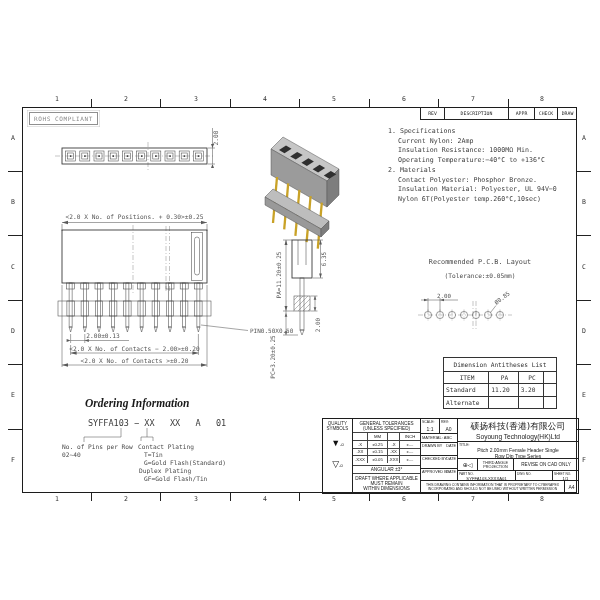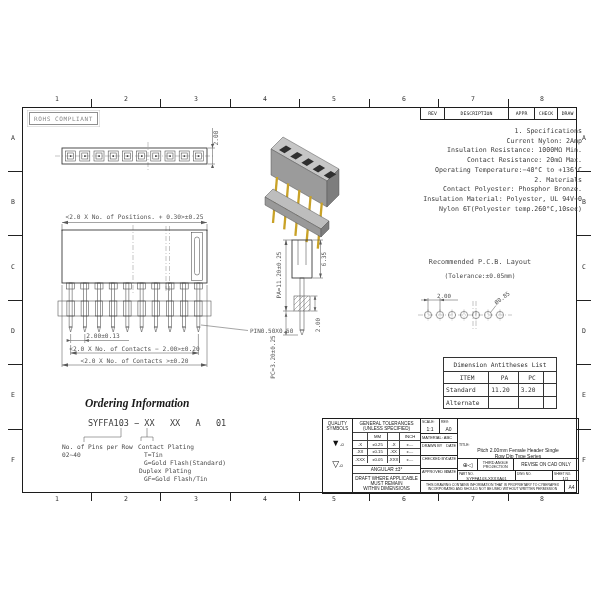--- a/index.html
+++ b/index.html
@@ -6,21 +6,21 @@
   body{width:600px;height:600px;position:relative;background:#fff;font-family:"DejaVu Sans Mono",monospace;overflow:hidden;}
   .abs{position:absolute;}
   .t{position:absolute;white-space:pre;color:#4a4a4a;}
   .zone{position:absolute;font-size:6.5px;color:#333;}
   .tick{position:absolute;background:#222;}
   #frame{position:absolute;left:22px;top:107px;width:555px;height:386px;border:1.6px solid #1c1c1c;box-sizing:border-box;}
   #rohs{position:absolute;left:29px;top:112px;border:1px solid #8f8f8f;box-shadow:0 0 0 1.5px #fff,0 0 0 2px #c9c9c9;color:#8a8a8a;font-size:6px;letter-spacing:.6px;padding:2px 4px;}
   #revstrip{position:absolute;left:420px;top:107px;width:157px;height:13px;display:flex;font-size:4.8px;color:#222;}
   #revstrip div{border-left:.8px solid #222;border-bottom:.8px solid #222;display:flex;align-items:center;justify-content:center;box-sizing:border-box;}
   #specs{position:absolute;left:388px;top:127px;width:194px;font-size:6.6px;line-height:9.7px;color:#3d3d3d;}
-  #specs span{display:block;white-space:pre;text-align:right;}
+  #specs span{display:block;white-space:pre;}
   #specs .ind{padding-left:10px;}
   .ctr{text-align:center;}
   #antitheses{position:absolute;left:443px;top:357px;width:114px;font-size:6.2px;color:#333;border:.9px solid #333;box-sizing:border-box;}
   #antitheses .row{display:flex;height:12.5px;}
   #antitheses .c{border-right:.8px solid #333;border-top:.8px solid #333;display:flex;align-items:center;box-sizing:border-box;padding-left:2px;}
   #antitheses .c:last-child{border-right:none;}
   #antitheses .ttl{height:12.5px;display:flex;align-items:center;justify-content:center;}
   #tb{position:absolute;left:322px;top:418px;width:255px;height:74px;border:1.1px solid #1c1c1c;box-sizing:content-box;font-family:"Liberation Sans",sans-serif;color:#222;}
   .cell{position:absolute;border-right:.8px solid #222;border-bottom:.8px solid #222;box-sizing:border-box;overflow:hidden;}
   .lb{font-size:3.5px;position:absolute;left:1px;top:1px;white-space:pre;}
@@ -336,21 +336,20 @@
   <line class="dl" x1="26" y1="86" x2="26" y2="110"></line>
   <path class="arr" d="M26 88l-1.3 3.8h2.6z"></path>
   <path class="arr" d="M26 110l-1.3 -3.8h2.6z"></path>
   <text font-size="6" text-anchor="middle" transform="translate(15 132) rotate(-90)">PC=3.20±0.25</text>
 </svg>
 
 <div id="specs">
   <span>1. Specifications</span>
   <span class="ind">Current Nylon: 2Amp</span>
   <span class="ind">Insulation Resistance: 1000MΩ Min.</span>
-  <span class="ind">Contact Resistance: 20mΩ Max.</span>
   <span class="ind">Operating Temperature:−40°C to +136°C</span>
   <span>2. Materials</span>
   <span class="ind">Contact Polyester: Phosphor Bronze.</span>
   <span class="ind">Insulation Material: Polyester, UL 94V−0</span>
   <span class="ind">Nylon 6T(Polyester temp.260°C,10sec)</span>
 </div>
 
 <div class="t ctr" style="left:390px;top:258px;width:180px;font-size:6.8px;">Recommended P.C.B. Layout</div>
 <div class="t ctr" style="left:390px;top:272px;width:180px;font-size:6.2px;">(Tolerance:±0.05mm)</div>
 <svg class="abs" style="left:400px;top:285px;" width="140" height="50" viewBox="0 0 140 50">
@@ -490,20 +489,24 @@
   </div>
   <div class="cell" style="left:98px;top:37px;width:37px;height:13px;font-size:3.8px;">
     <span class="lb" style="font-size:3.8px;">CHECKED BY</span>
     <span class="lb" style="font-size:3.8px;left:auto;right:1px;">DATE</span>
   </div>
   <div class="cell" style="left:98px;top:50px;width:37px;height:12px;font-size:3.8px;">
     <span class="lb" style="font-size:3.8px;">APPROVED BY</span>
     <span class="lb" style="font-size:3.8px;left:auto;right:1px;">DATE</span>
   </div>
 
+  <div class="cell" style="left:135px;top:0;width:120px;height:23px;border-right:none;text-align:center;">
+    <div style="font-size:8.8px;margin-top:2px;font-family:'DejaVu Sans',sans-serif;color:#1a1a1a;">硕扬科技(香港)有限公司</div>
+    <div style="font-size:6.6px;">Soyoung Technology(HK)Ltd</div>
+  </div>
   <div class="cell" style="left:135px;top:23px;width:120px;height:17px;border-right:none;">
     <span class="lb">TITLE:</span>
     <div class="ctr" style="font-size:5px;margin-top:4.5px;">Pitch 2.00mm Female Header Single</div>
     <div class="ctr" style="font-size:5px;">Row Dip Type Series</div>
   </div>
   <div class="cell" style="left:135px;top:40px;width:20px;height:12px;display:flex;align-items:center;justify-content:center;font-size:6px;">
     <span>⊕◁</span>
   </div>
   <div class="cell" style="left:155px;top:40px;width:36px;height:12px;">
     <div class="ctr" style="font-size:3.8px;margin-top:2px;">THIRD ANGLE</div>

